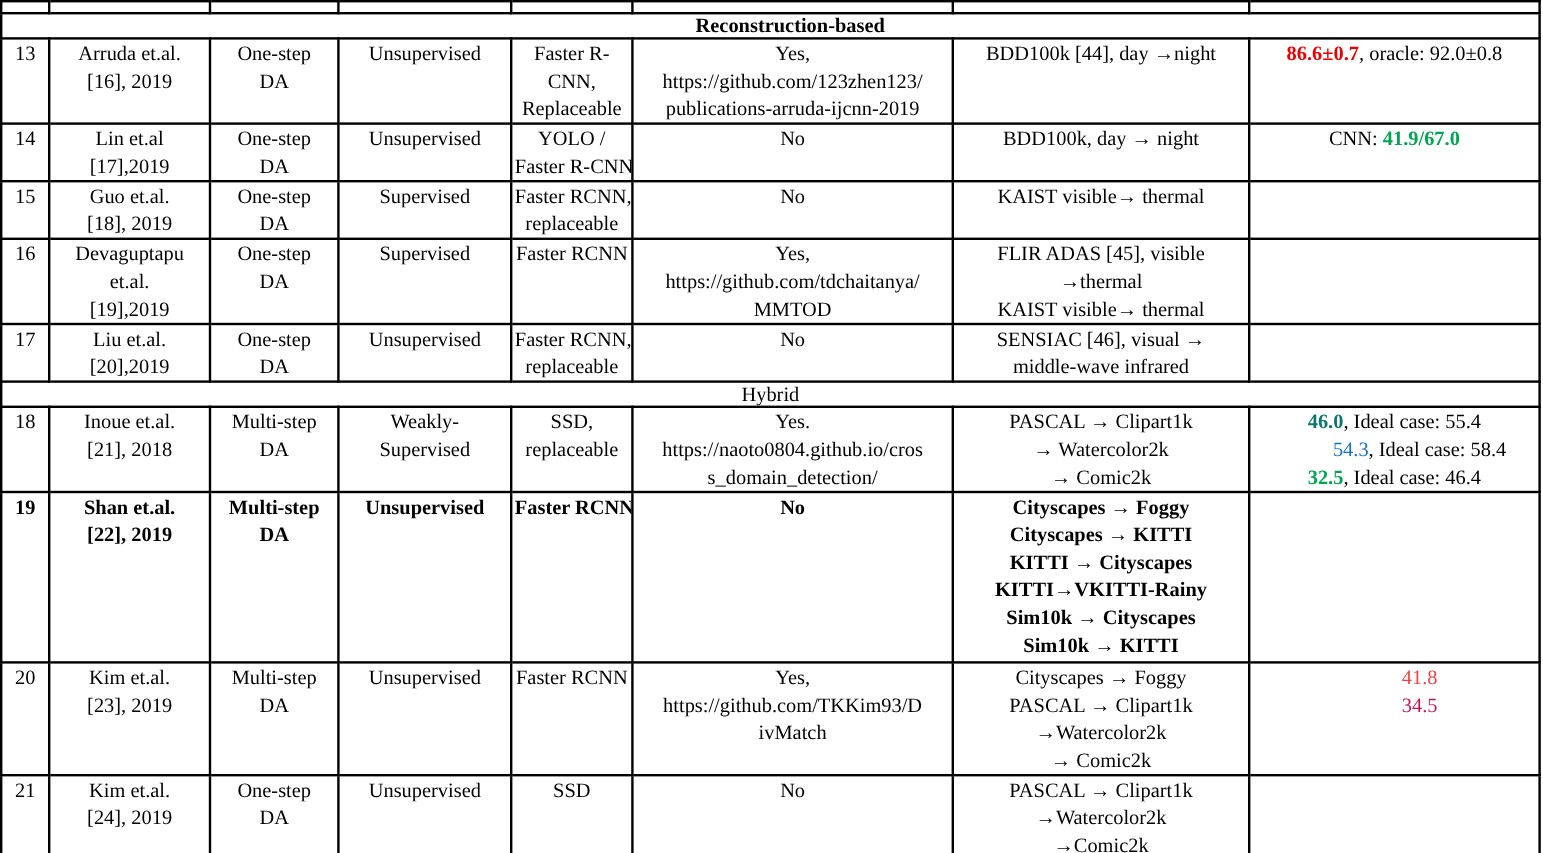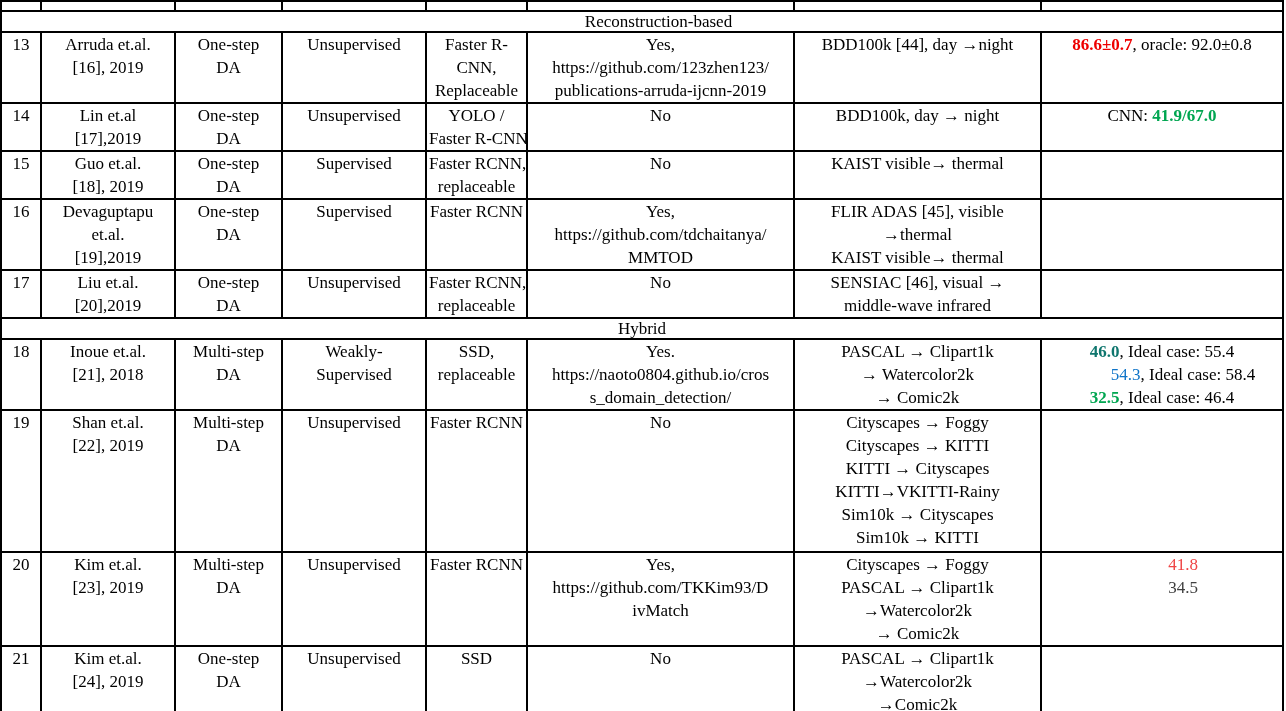--- a/index.html
+++ b/index.html
@@ -32,21 +32,21 @@
   tr.partial-row td {
     height: 8px;
     padding: 0;
   }
   tr.section-row td {
     height: 19px;
     line-height: 19px;
     vertical-align: middle;
     padding: 0;
   }
-  tr.section-row td.bold { font-weight: normal; padding-left: 33px; }
+  tr.section-row td.bold { font-weight: bold; padding-left: 33px; }
   .ln { white-space: nowrap; }
   .seg-red   { font-weight: bold; }
   .seg-blue  { font-weight: normal; margin-left: 42px; }
   .seg-green { font-weight: bold; }
 </style>
 </head>
 <body>
 
 <div class="page">
   <table class="survey">
@@ -250,21 +250,21 @@
             <div class="ln"><span>PASCAL → Clipart1k</span></div>
             <div class="ln"><span>→ Watercolor2k</span></div>
             <div class="ln"><span>→ Comic2k</span></div>
           </td>
           <td>
             <div class="ln"><span class="seg-red" style="color: #0f766e;">46.0</span><span>, Ideal case: 55.4</span></div>
             <div class="ln"><span class="seg-blue" style="color: rgb(15, 116, 200);">54.3</span><span>, Ideal case: 58.4</span></div>
             <div class="ln"><span class="seg-green" style="color: rgb(0, 166, 81);">32.5</span><span>, Ideal case: 46.4</span></div>
           </td>
         </tr>
-        <tr style="height: 142px;">
+        <tr style="height: 142px; font-weight: bold;">
           <td>19</td>
           <td>
             <div class="ln"><span>Shan et.al.</span></div>
             <div class="ln"><span>[22], 2019</span></div>
           </td>
           <td>
             <div class="ln"><span>Multi-step</span></div>
             <div class="ln"><span>DA</span></div>
           </td>
           <td>
@@ -317,21 +317,21 @@
           <td>
             <div class="ln"><span>Cityscapes → Foggy</span></div>
             <div class="ln"><span>PASCAL → Clipart1k</span></div>
             <div class="ln"><span>→Watercolor2k</span></div>
             <div class="ln"><span>→ Comic2k</span></div>
           </td>
           <td>
             <div class="ln"><span></span></div>
             <div class="ln"><span class="seg-blue" style="color: #ef4444;">41.8</span></div>
             <div class="ln"><span></span></div>
-            <div class="ln"><span class="seg-blue" style="color: #404040;">34.5</span></div>
+            <div class="ln"><span class="seg-blue" style="color: #be185d;">34.5</span></div>
           </td>
         </tr>
         <tr style="height: 70px;">
           <td>21</td>
           <td>
             <div class="ln"><span>Kim et.al.</span></div>
             <div class="ln"><span>[24], 2019</span></div>
           </td>
           <td>
             <div class="ln"><span>One-step</span></div>

